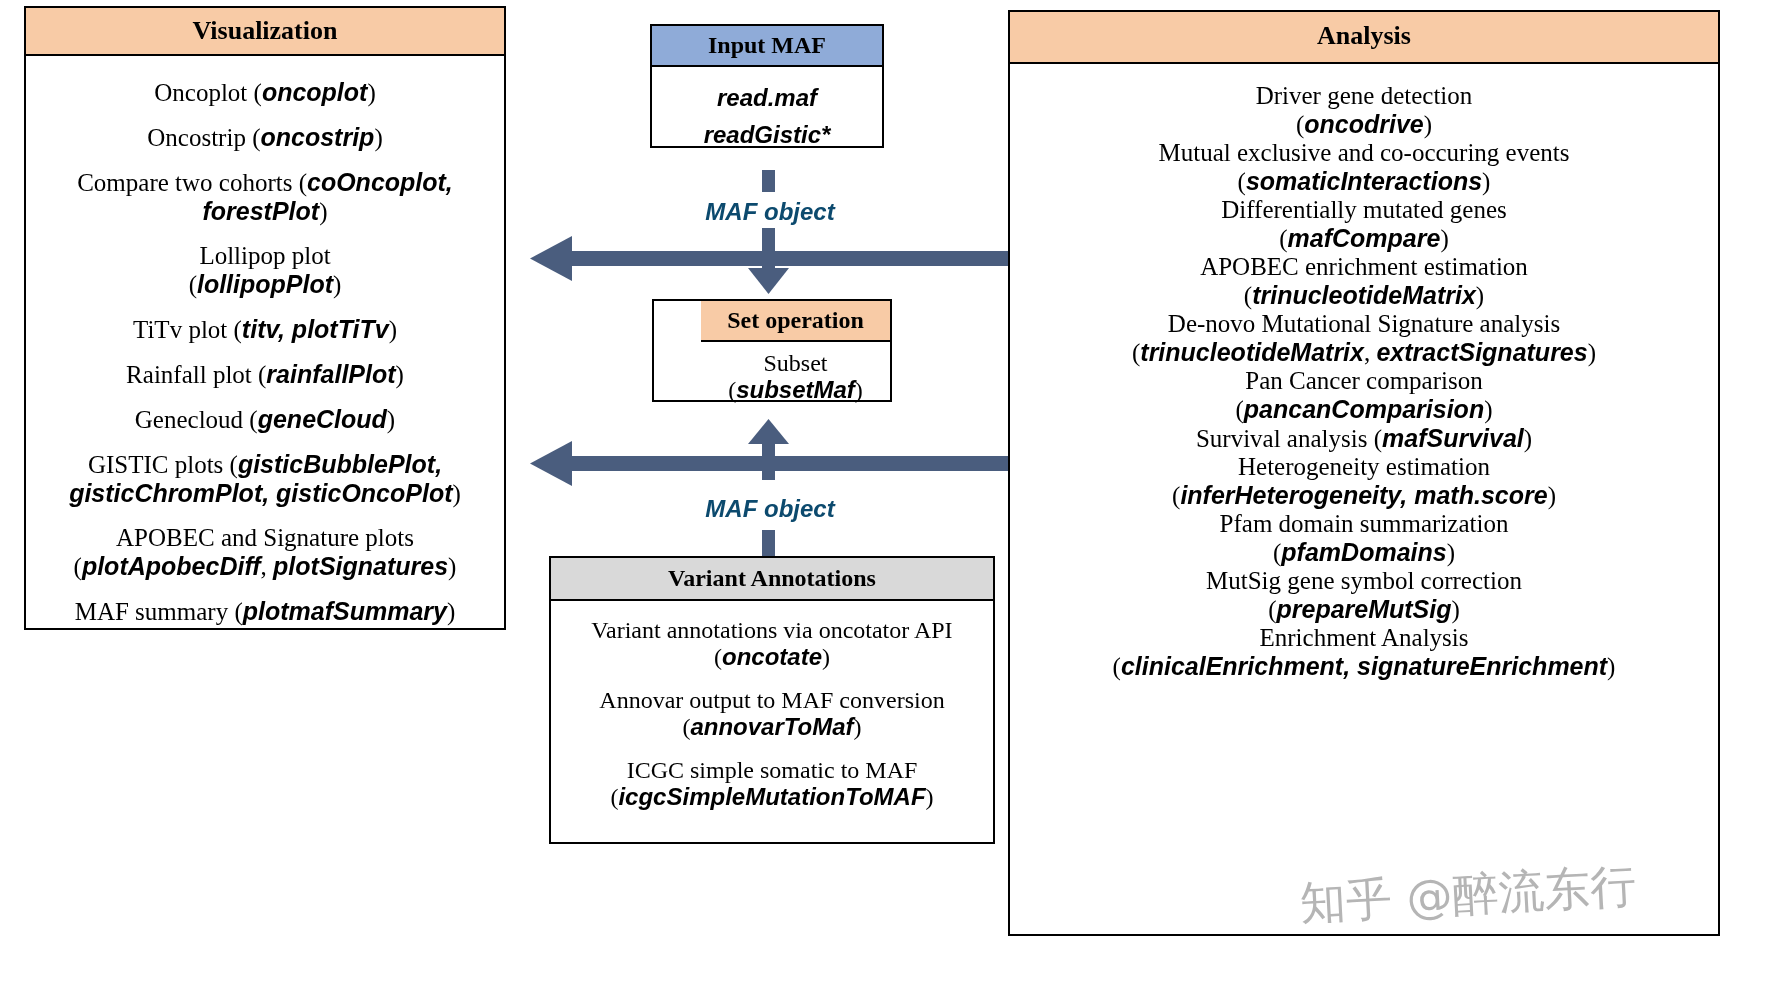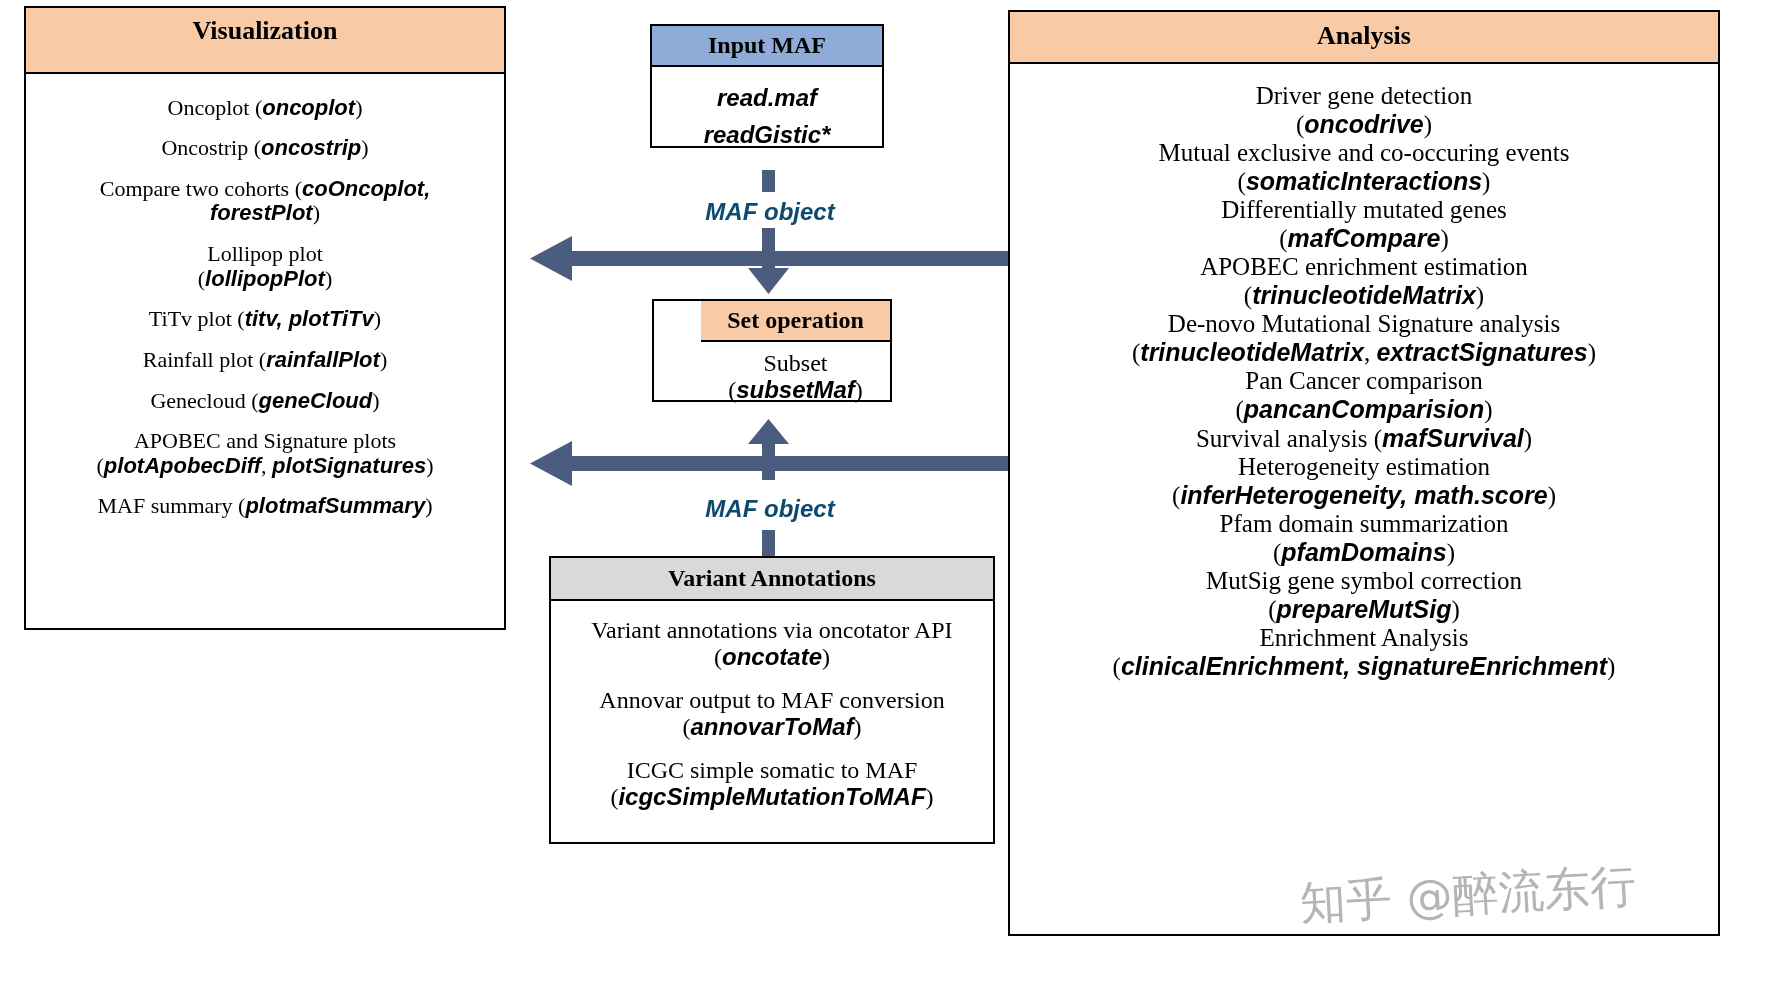--- a/index.html
+++ b/index.html
@@ -11,23 +11,23 @@
   .panel-head{font-weight:bold;text-align:center;border-bottom:2px solid #000;
               box-sizing:border-box;line-height:1.1;}
   .panel-body{box-sizing:border-box;}
 
   .item{text-align:center;line-height:1.12;}
   .fn{font-family:"Liberation Sans","DejaVu Sans",sans-serif;
       font-weight:bold;font-style:italic;}
 
   
   #visualization{left:24px;top:6px;width:482px;height:624px;}
-  #visualization .panel-head{font-size:26px;background:#F8CBA6;padding:9px 0 26px;}
+  #visualization .panel-head{font-size:26px;background:#F8CBA6;padding:9px 0 8px;}
   #visualization .panel-body{padding:12px 12px 0;}
-  #visualization .item{font-size:22px;margin-top:16px;}
+  #visualization .item{font-size:25px;margin-top:16px;}
   #visualization .item:first-child{margin-top:10px;}
 
   #analysis{left:1008px;top:10px;width:712px;height:926px;}
   #analysis .panel-head{font-size:26px;background:#F8CBA6;padding:10px 0 11px;}
   #analysis .panel-body{padding:10px 14px 0;}
   #analysis .item{font-size:25px;}
   #analysis .item:first-child{margin-top:8px;}
 
   
   #input-maf{left:650px;top:24px;width:234px;height:124px;}
@@ -101,20 +101,21 @@
 <div class="panel" id="visualization">
   <div class="panel-head">Visualization</div>
   <div class="panel-body">
       <div class="item">Oncoplot (<span class="fn">oncoplot</span>)</div>
       <div class="item">Oncostrip (<span class="fn">oncostrip</span>)</div>
       <div class="item">Compare two cohorts (<span class="fn">coOncoplot,<br>forestPlot</span>)</div>
       <div class="item">Lollipop plot<br>(<span class="fn">lollipopPlot</span>)</div>
       <div class="item">TiTv plot (<span class="fn">titv, plotTiTv</span>)</div>
       <div class="item">Rainfall plot (<span class="fn">rainfallPlot</span>)</div>
       <div class="item">Genecloud (<span class="fn">geneCloud</span>)</div>
+      <div class="item">GISTIC plots (<span class="fn">gisticBubblePlot,<br>gisticChromPlot, gisticOncoPlot</span>)</div>
       <div class="item">APOBEC and Signature plots<br>(<span class="fn">plotApobecDiff</span>, <span class="fn">plotSignatures</span>)</div>
       <div class="item">MAF summary (<span class="fn">plotmafSummary</span>)</div>
     </div>
 </div>
 
 <div class="panel" id="input-maf">
   <div class="panel-head">Input MAF</div>
   <div class="panel-body">
       <div class="item"><span class="fn">read.maf</span></div>
       <div class="item"><span class="fn">readGistic*</span></div>

